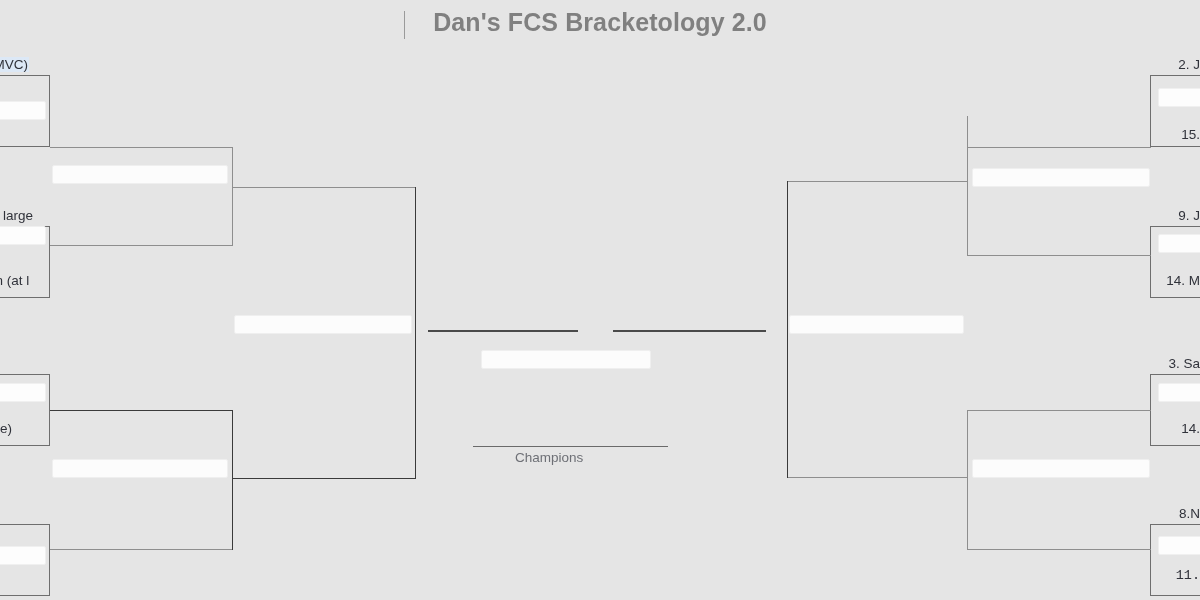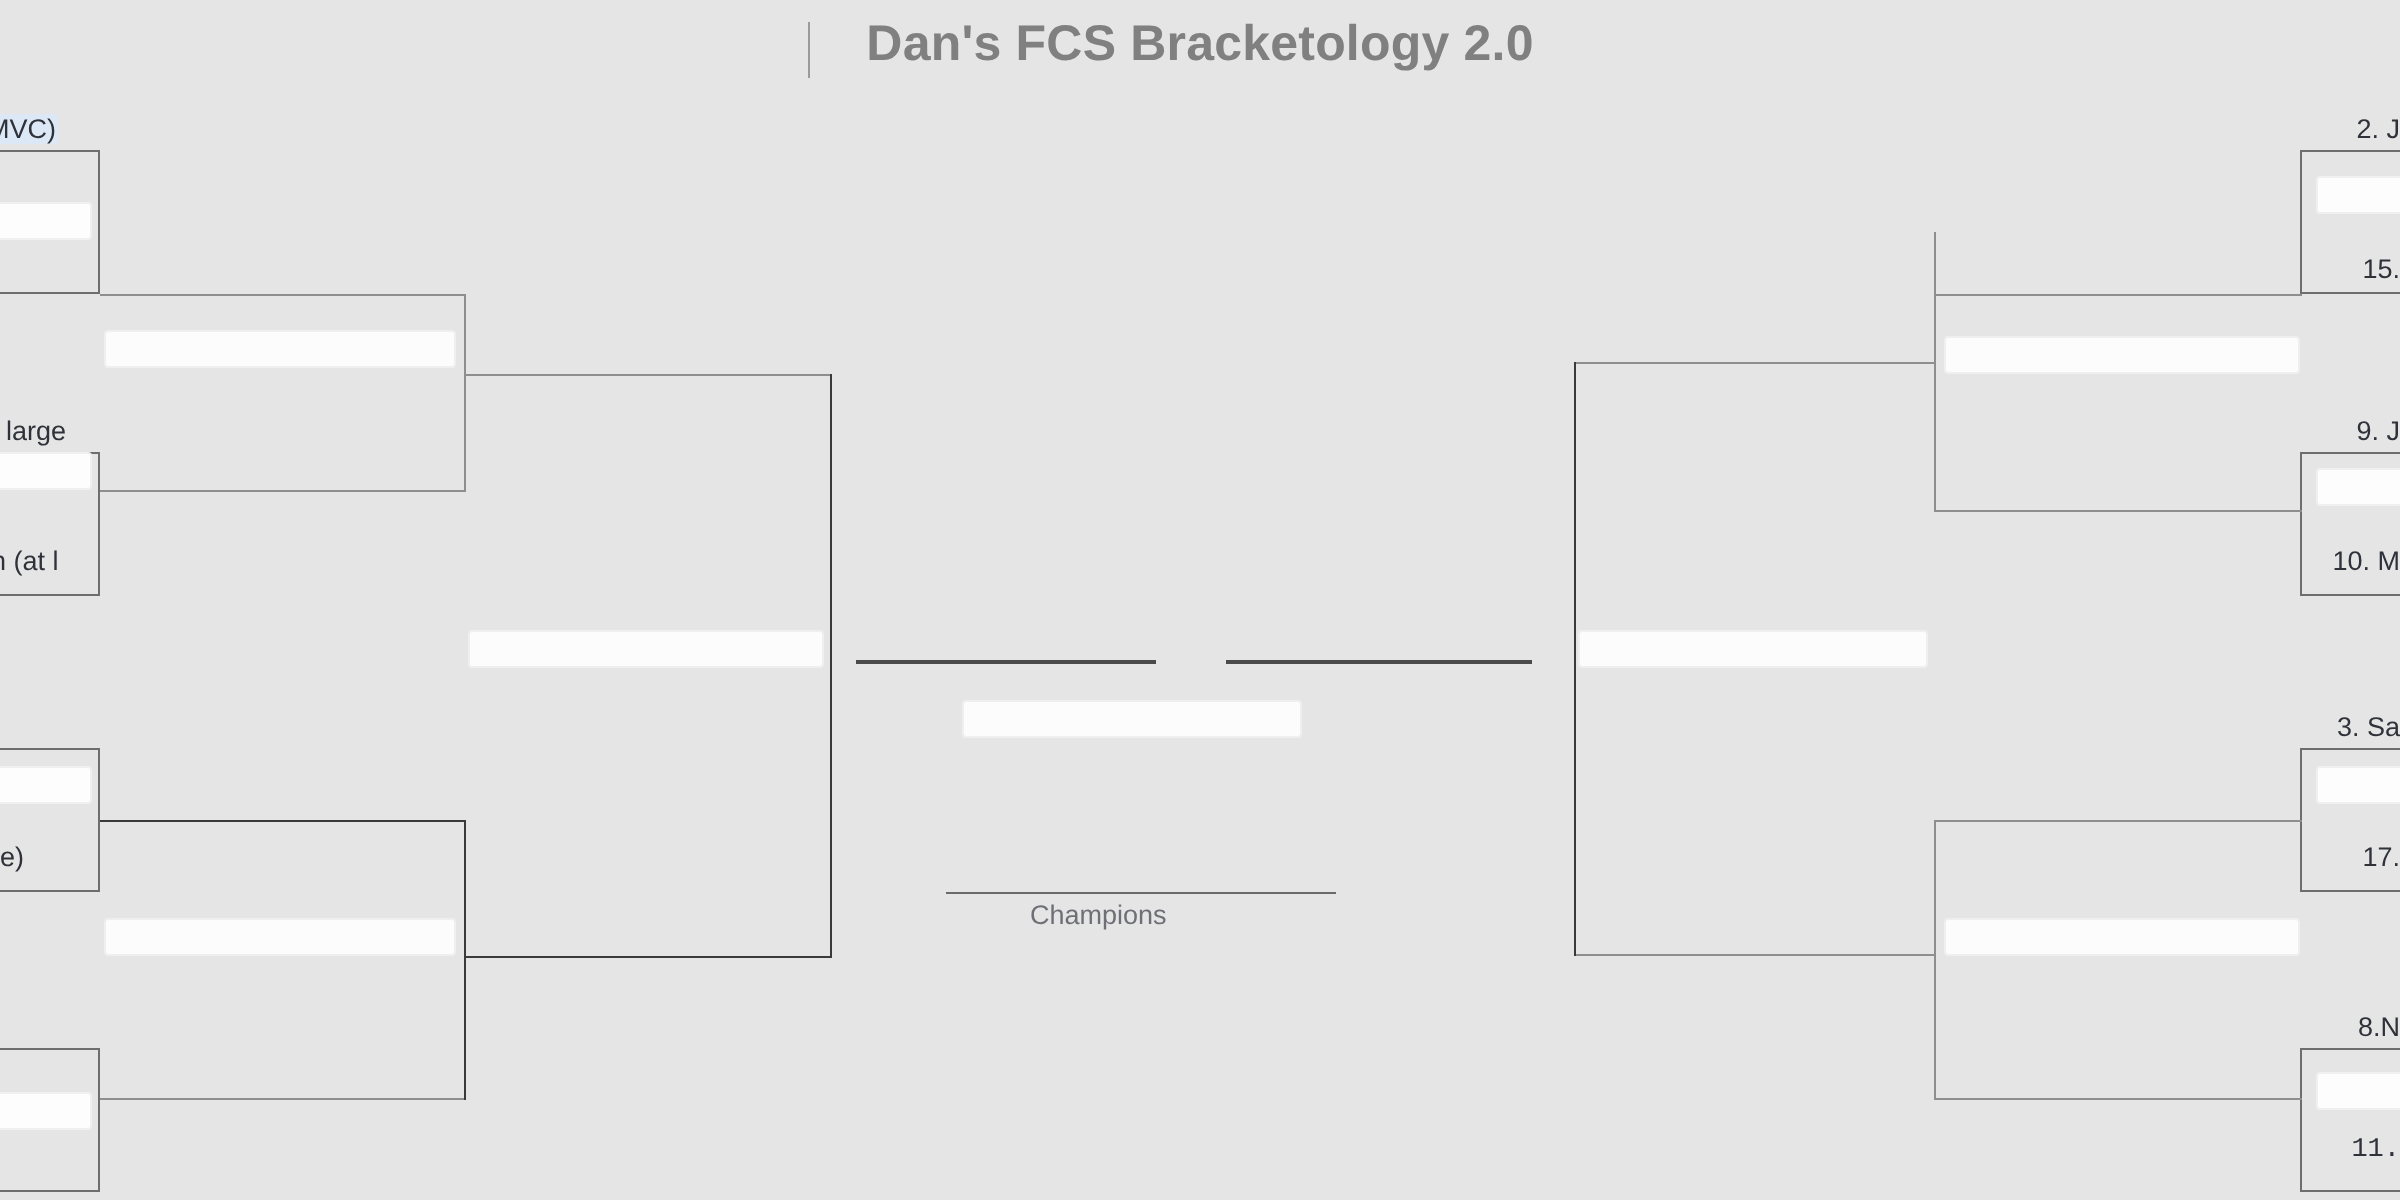--- a/index.html
+++ b/index.html
@@ -149,27 +149,27 @@
 
   <div class="seedlabel right" style="left:1100px; top:57px; width:100px;">2. J</div>
   <div class="matchbox" style="left:1150px; top:75px; width:102px; height:72px;"></div>
   <div class="teaminput" style="left:1158px; top:88px; width:88px;"></div>
   <div class="seedlabel right" style="left:1100px; top:127px; width:100px;">15.</div>
   <div class="hline" style="left:967px; top:147px; width:184px;"></div>
 
   <div class="seedlabel right" style="left:1100px; top:208px; width:100px;">9. J</div>
   <div class="matchbox" style="left:1150px; top:226px; width:102px; height:72px;"></div>
   <div class="teaminput" style="left:1158px; top:234px; width:88px;"></div>
-  <div class="seedlabel right" style="left:1100px; top:273px; width:100px;">10. M</div>
+  <div class="seedlabel right" style="left:1100px; top:273px; width:100px;">14. M</div>
   <div class="hline" style="left:967px; top:255px; width:184px;"></div>
 
   <div class="seedlabel right" style="left:1100px; top:356px; width:100px;">3. Sa</div>
   <div class="matchbox" style="left:1150px; top:374px; width:102px; height:72px;"></div>
   <div class="teaminput" style="left:1158px; top:383px; width:88px;"></div>
-  <div class="seedlabel right" style="left:1100px; top:421px; width:100px;">17.</div>
+  <div class="seedlabel right" style="left:1100px; top:421px; width:100px;">14.</div>
   <div class="hline" style="left:967px; top:410px; width:184px;"></div>
 
   <div class="seedlabel right" style="left:1100px; top:506px; width:100px;">8.N</div>
   <div class="matchbox" style="left:1150px; top:524px; width:102px; height:72px;"></div>
   <div class="teaminput" style="left:1158px; top:536px; width:88px;"></div>
   <div class="seedlabel right" style="left:1100px; top:568px; width:100px;font-family:Liberation Mono, monospace;">11.</div>
   <div class="hline" style="left:967px; top:549px; width:184px;"></div>
 
   <div class="vline" style="left:967px; top:116px; height:139px;"></div>
   <div class="winput" style="left:972px; top:168px; width:178px;"></div>

